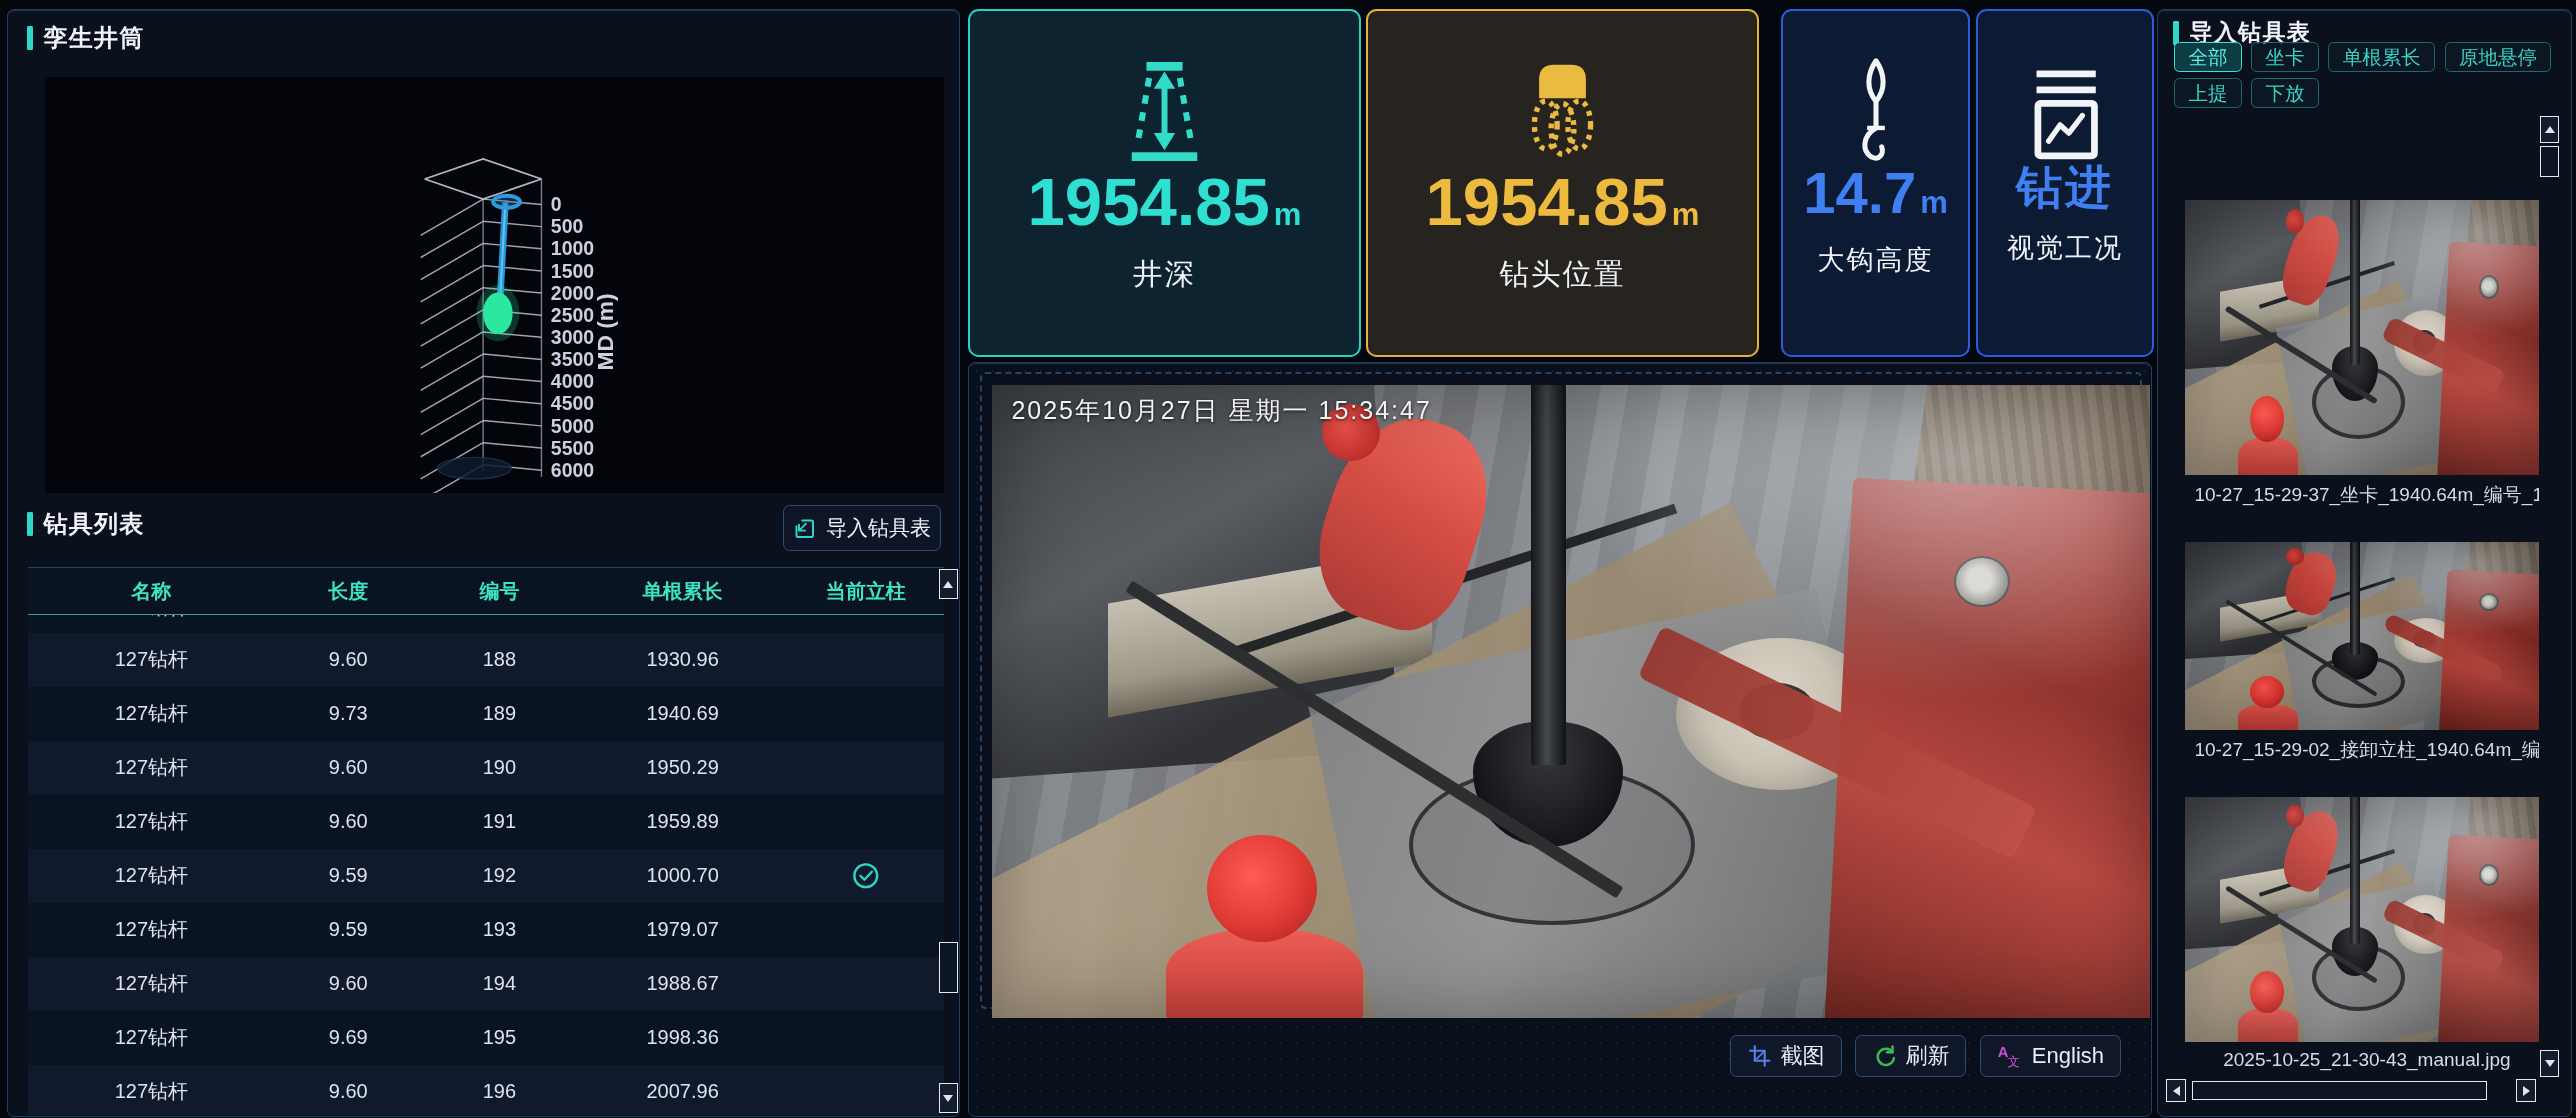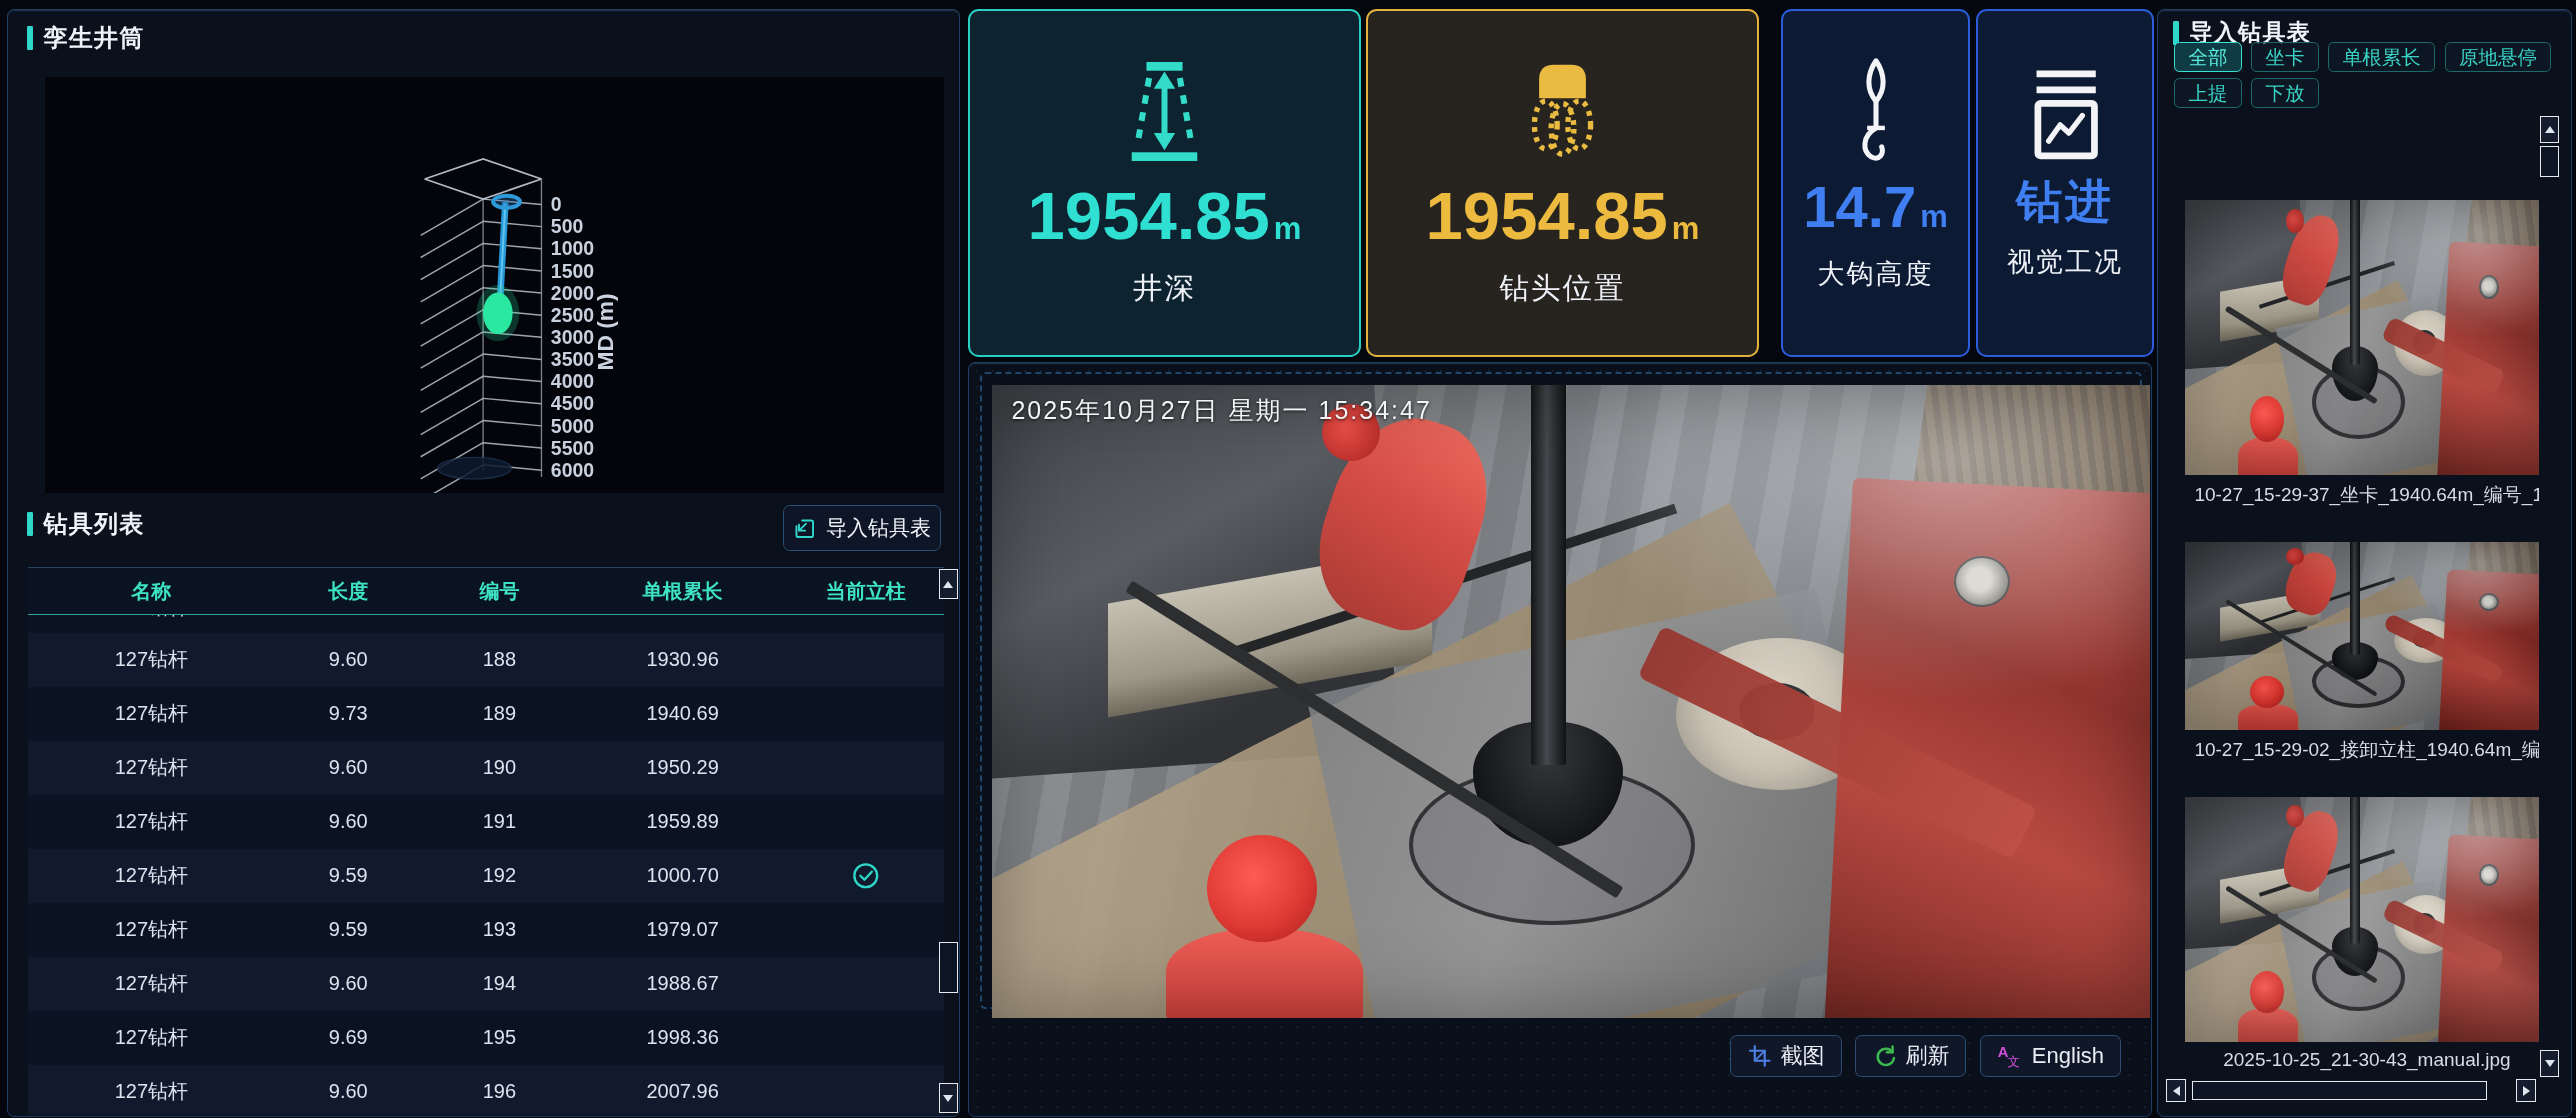--- a/index.html
+++ b/index.html
@@ -46,21 +46,21 @@
   .tri-left{width:0;height:0;border-top:5.4px solid transparent;border-bottom:5.4px solid transparent;border-right:7.4px solid #dfe5ec;}
   .tri-right{width:0;height:0;border-top:5.4px solid transparent;border-bottom:5.4px solid transparent;border-left:7.4px solid #dfe5ec;}
 
   
   .card{position:absolute;top:9.4px;height:344px;border-radius:10.7px;border:2px solid;display:flex;flex-direction:column;align-items:center;}
   .card-teal{left:968px;width:389px;border-color:#29cfc1;background:#0e2330;}
   .card-amber{left:1366px;width:389px;border-color:#e2b23d;background:#272420;}
   .card-blue1{left:1781px;width:185px;border-color:#2b5cd9;background:#0d1a33;}
   .card-blue2{left:1976px;width:174px;border-color:#2b5cd9;background:#0d1a33;}
   .card-icon{margin-top:43px;height:114px;display:flex;align-items:center;justify-content:center;}
-  .card-value{margin-top:14px;display:flex;align-items:baseline;gap:4px;line-height:1;}
+  .card-value{margin-top:0;display:flex;align-items:baseline;gap:4px;line-height:1;}
   .val-big{font-size:67px;font-weight:bold;}
   .val-mid{font-size:58px;font-weight:bold;}
   .val-word{font-size:46px;font-weight:bold;letter-spacing:2.7px;}
   .val-unit{font-size:31px;font-weight:bold;}
   .teal-t{color:#2fe0d2;} .amber-t{color:#ecba3f;} .blue-t{color:#3f7ff2;}
   .card-label{margin-top:20px;color:#eef2f8;font-size:29.5px;letter-spacing:2px;}
   .card-blue1 .card-label,.card-blue2 .card-label{font-size:27px;}
   .card-blue1 .card-icon,.card-blue2 .card-icon{margin-top:52px;height:101px;}
 
   

